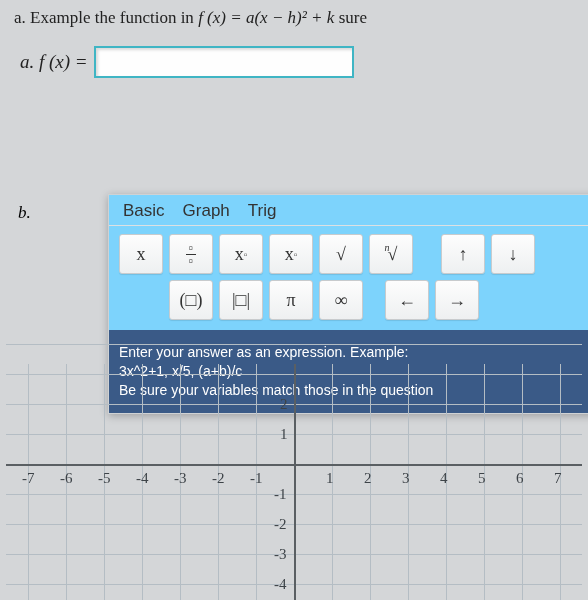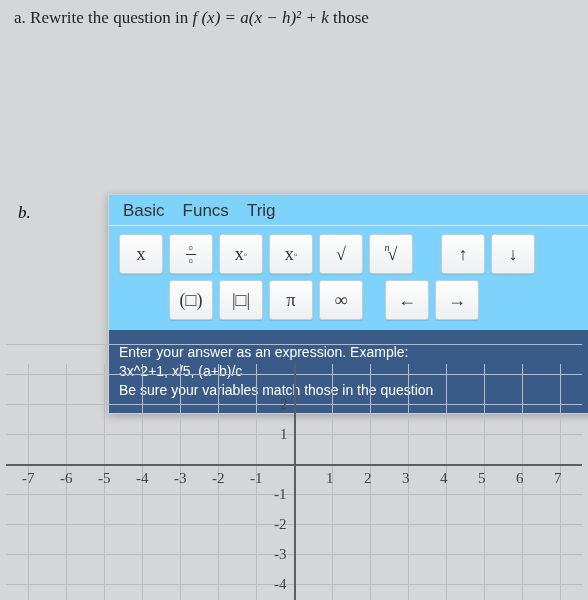--- a/index.html
+++ b/index.html
@@ -33,34 +33,38 @@
 .frac { display: inline-flex; flex-direction: column; align-items: center; font-size: 12px; line-height: 1; }
 .frac .num { border-bottom: 1px solid #333; padding: 0 3px; }
 .frac .den { padding: 0 3px; }
 .nroot { font-size: 10px; position: relative; top: -7px; margin-right: -2px; font-style: italic; }
 </style>
 </head>
 <body>
 
 <div class="content">
   <div class="prob-line">
-    <span>a. Rewrite the question in</span>
+    <span>a. Example the function in</span>
     <span class="math-ital">f (x) = a(x − h)² + k</span>
-    <span>those</span>
+    <span>sure</span>
   </div>
 
 
+  <div class="answer-row">
+    <span>a. f (x) =</span>
+    <div class="answer-input"></div>
+  </div>
 </div>
 
 <div class="part-b-label">b.</div>
 
 <div class="keypad">
   <div class="tabs">
     <span class="tab">Basic</span>
-    <span class="tab">Funcs</span>
+    <span class="tab">Graph</span>
     <span class="tab">Trig</span>
     <span class="close-x">×</span>
   </div>
   <div class="keyrows">
     <div class="keyrow">
       <div class="key">x</div>
       <div class="key">
           <span class="frac">
             <span class="num">▫</span>
             <span class="den">▫</span>

